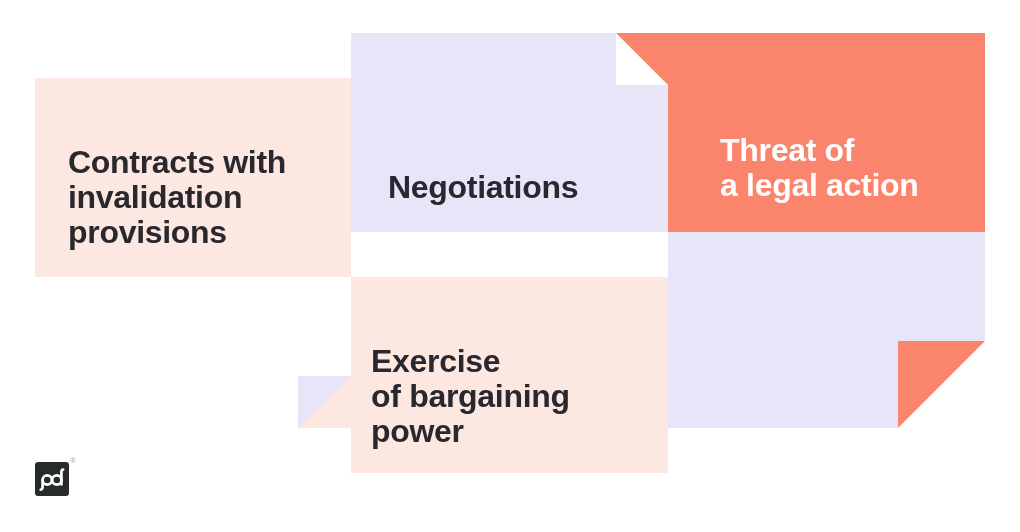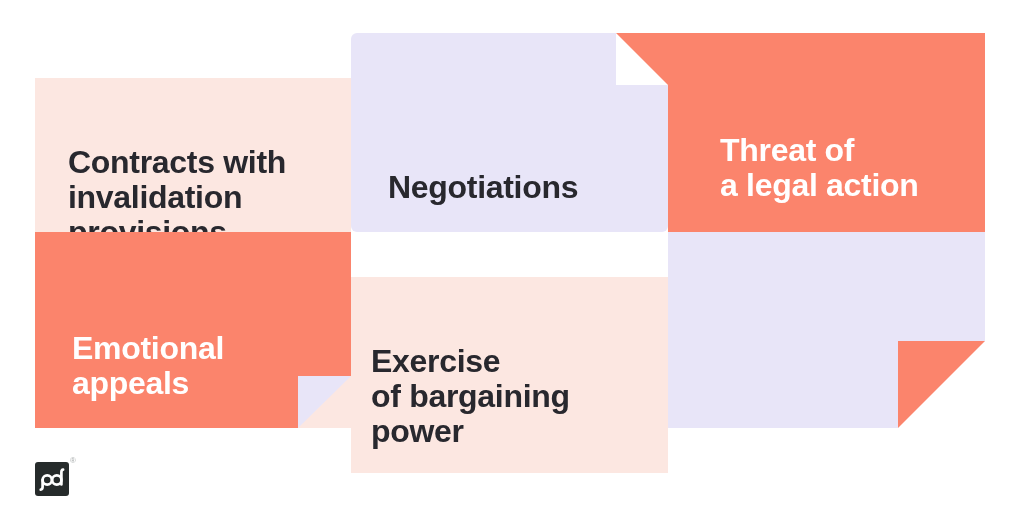--- a/index.html
+++ b/index.html
@@ -27,21 +27,21 @@
     line-height: 35px;
     letter-spacing: -0.3px;
   }
   .bg-peach    { background: var(--peach); margin-top: 45px; }
   .bg-lavender { background: var(--lavender); }
   .bg-coral    { background: var(--coral); }
   .txt-dark  { color: var(--text_dark); }
   .txt-light { color: var(--text_light); }
 
   .t1 { left: 35px;  top: 33px;  width: 316px; height: 199px; padding: 67px 18px 0 33px; }
-  .t2 { left: 351px; top: 33px;  width: 317px; height: 199px; padding: 137px 18px 0 37px; border-radius: 6px; }
+  .t2 { left: 351px; top: 33px;  width: 317px; height: 199px; padding: 137px 18px 0 37px; }
   .t3 { left: 668px; top: 33px;  width: 317px; height: 199px; padding: 100px 18px 0 52px; }
   .t4 { left: 35px;  top: 232px; width: 316px; height: 196px; padding: 99px 18px 0 37px; }
   .t5 { left: 351px; top: 232px; width: 317px; height: 196px; padding: 67px 18px 0 20px; }
   .t6 { left: 668px; top: 232px; width: 317px; height: 196px; padding: 0; }
 
   
   .fold {
     position: absolute;
   }
   .fold .flap {
@@ -110,24 +110,20 @@
 
   <div class="tile t2 bg-lavender">
     <span class="label txt-dark">Negotiations</span>
   </div>
 
   <div class="tile t3 bg-coral">
     <span class="label txt-light">Threat of
 a legal action</span>
   </div>
 
-  <div class="tile t4 bg-coral">
-    <span class="label txt-light">Emotional
-appeals</span>
-  </div>
 
   <div class="tile t5 bg-peach">
     <span class="label txt-dark">Exercise
 of bargaining
 power</span>
   </div>
 
   <div class="tile t6 bg-lavender"></div>
 
   <div class="fold fold-top">

